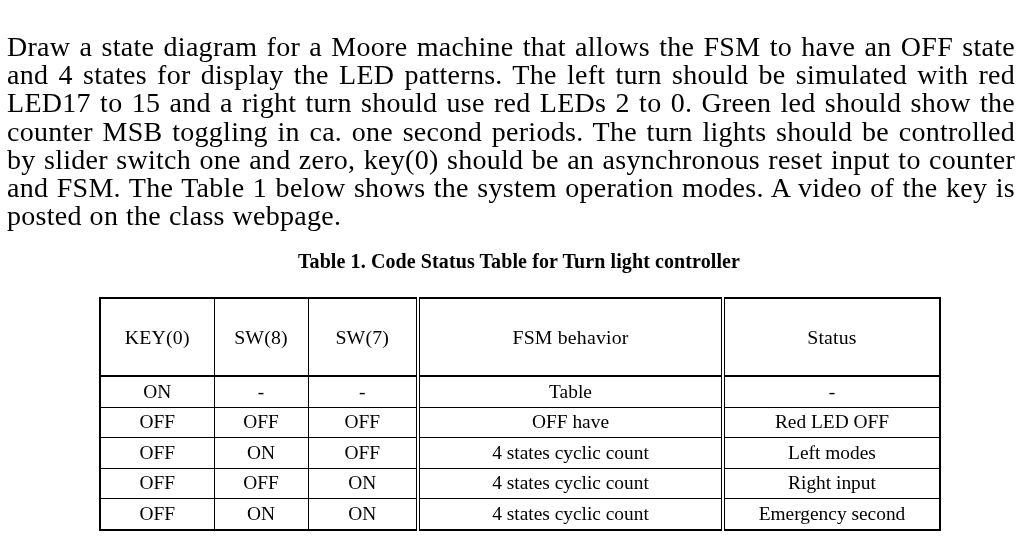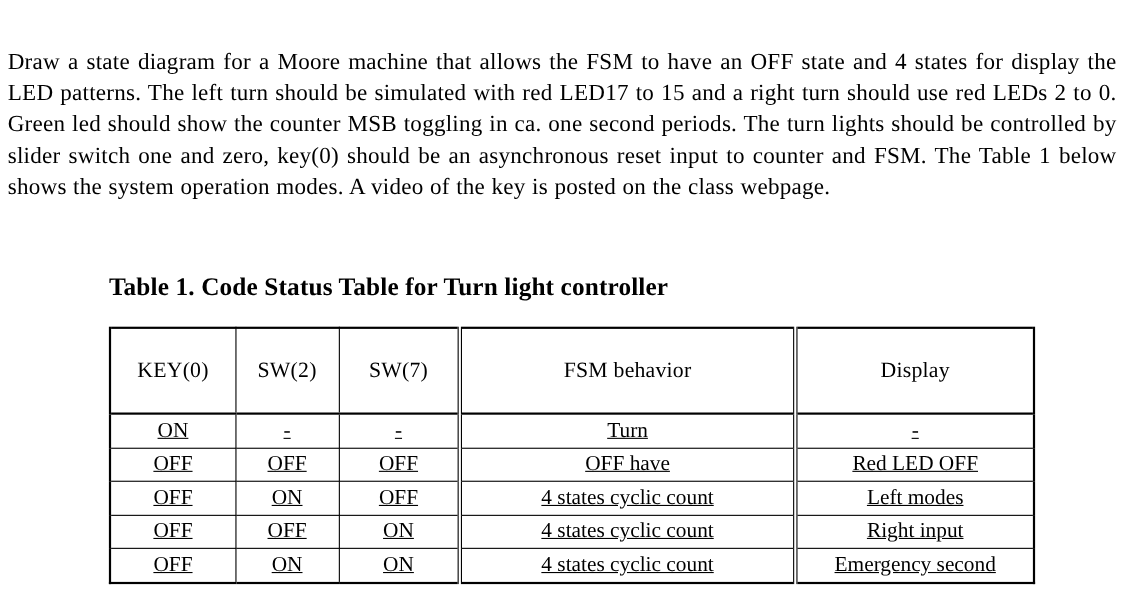--- a/index.html
+++ b/index.html
@@ -15,38 +15,39 @@
     overflow: hidden;
     font-family: "Liberation Serif", "DejaVu Serif", serif;
     color: #000000;
     -webkit-font-smoothing: none;
   }
 
   
   #prompt-paragraph {
     position: absolute;
     left: 7px;
-    top: 21px;
+    top: 5px;
     width: 1008px;
-    font-size: 21px;
+    font-size: 28px;
     line-height: 28.2px;
     text-align: justify;
     text-justify: inter-word;
     letter-spacing: 0.01em;
     word-spacing: 0.02em;
     hyphens: none;
   }
 
   
   #table-caption {
     position: absolute;
     left: 99px;
     top: 250px;
     width: 840px;
-    font-size: 23px;
+    text-align: center;
+    font-size: 20px;
     line-height: 22px;
     font-weight: bold;
     letter-spacing: 0.005em;
   }
 
   
   #status-table-wrap {
     position: absolute;
     left: 99px;
     top: 297px;
@@ -97,53 +98,53 @@
   thead th { border-top: 2px solid #000000; }
   tbody tr:last-child td { border-bottom: 2px solid #000000; }
 
   
   thead th { border-bottom: 4px double #000000; }
   tbody tr.first-body-row td { border-top: 2px solid #000000; }
 
   
   .rule-left-double { border-left: 4px double #000000 !important; border-radius: 27px; }
 
-  tbody td { height: 29.5px; text-decoration: underline; }
+  tbody td { height: 29.5px; }
 </style>
 </head>
 <body style="background: rgb(255, 255, 255); color: rgb(0, 0, 0);">
 
 <p id="prompt-paragraph">Draw a state diagram for a Moore machine that allows the FSM to have an OFF state and 4 states for display the LED patterns. The left turn should be simulated with red LED17 to 15 and a right turn should use red LEDs 2 to 0. Green led should show the counter MSB toggling in ca. one second periods. The turn lights should be controlled by slider switch one and zero, key(0) should be an asynchronous reset input to counter and FSM. The Table 1 below shows the system operation modes. A video of the key is posted on the class webpage.</p>
 
 <div id="table-caption">Table 1. Code Status Table for Turn light controller</div>
 
 <div id="status-table-wrap">
   <table class="status-table">
     <colgroup>
       <col class="c-key">
         <col class="c-sw1">
         <col class="c-sw0">
         <col class="c-fsm">
         <col class="c-display">
     </colgroup>
     <thead>
       <tr>
         <th>KEY(0)</th>
-        <th>SW(2)</th>
+        <th>SW(8)</th>
         <th>SW(7)</th>
         <th class="rule-left-double">FSM behavior</th>
-        <th class="rule-left-double">Display</th>
+        <th class="rule-left-double">Status</th>
       </tr>
     </thead>
     <tbody>
       <tr class="first-body-row">
         <td>ON</td>
         <td>-</td>
         <td>-</td>
-        <td class="rule-left-double">Turn</td>
+        <td class="rule-left-double">Table</td>
         <td class="rule-left-double">-</td>
       </tr>
       <tr>
         <td>OFF</td>
         <td>OFF</td>
         <td>OFF</td>
         <td class="rule-left-double">OFF have</td>
         <td class="rule-left-double">Red LED OFF</td>
       </tr>
       <tr>

